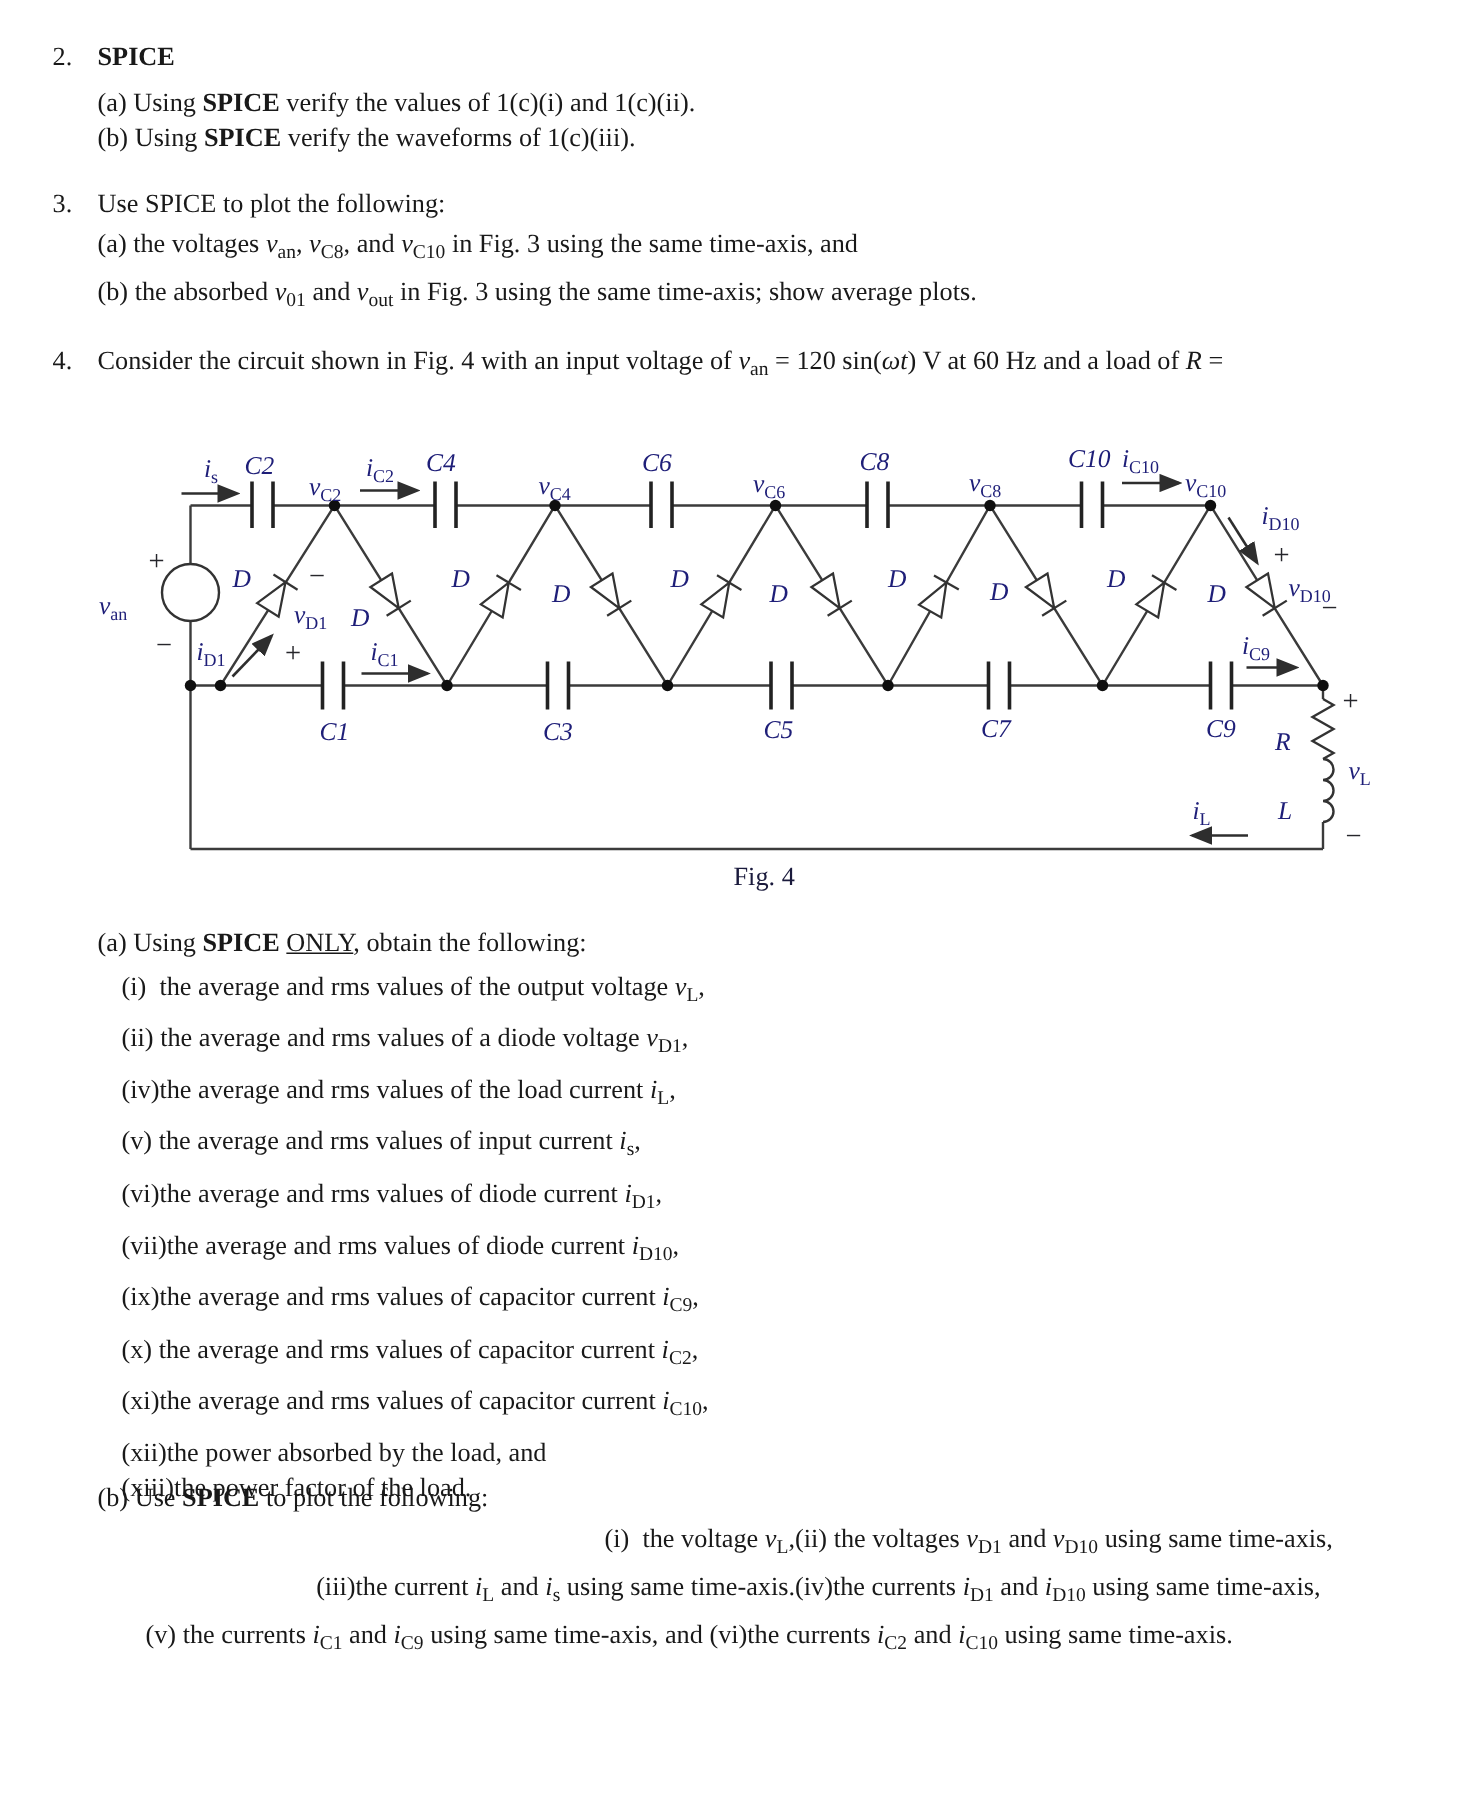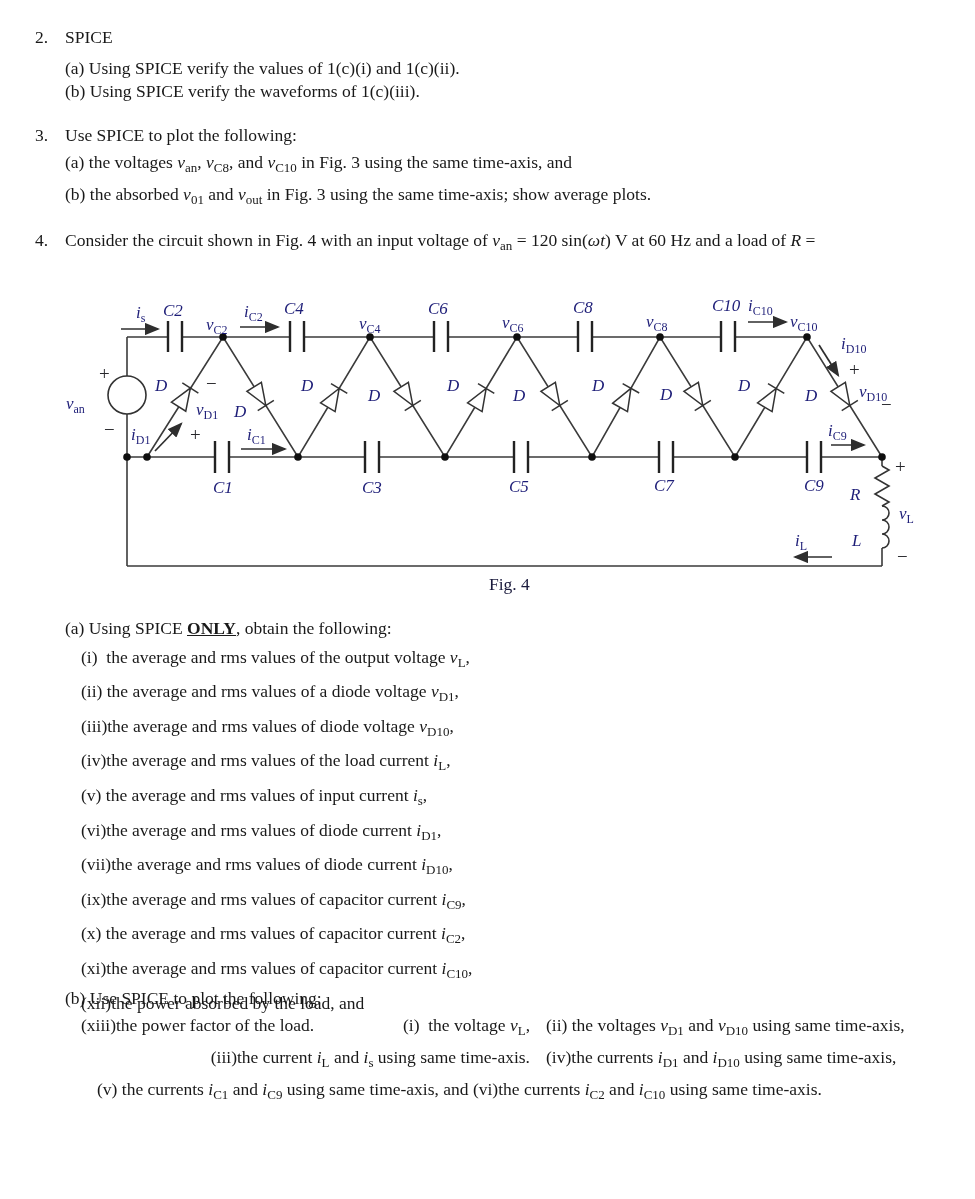--- a/index.html
+++ b/index.html
@@ -1,23 +1,23 @@
 <!DOCTYPE html>
 <html><head>
 <meta charset="utf-8">
 <style>
   html,body{margin:0;padding:0;background:#ffffff;}
   .page{position:relative;width:975px;height:1199px;background:#fff;overflow:hidden;
         font-family:"Liberation Serif","DejaVu Serif",serif;font-size:17.5px;color:#191919;}
   .sec{position:absolute;}
   .line{position:relative;white-space:pre-wrap;line-height:27px;}
   .num{position:absolute;left:-30px;top:0;}
-  .b{font-weight:normal;}
+  .b{font-weight:bold;}
   .it{font-style:italic;}
-  .bu{font-weight:bold;text-decoration:underline;margin-top:40px;}
+  .bu{font-weight:normal;text-decoration:underline;margin-top:40px;}
   .sub{font-size:13px;vertical-align:-4px;}
   
   #item2{left:65px;top:26px;}
   #item2 .line{line-height:23px;}
   #item2 .line:nth-child(2){margin-top:8px;}
   
   #item3{left:65px;top:122px;}
   #item3 .line{line-height:27px;}
   
   #item4{left:65px;top:223px;}
@@ -25,21 +25,21 @@
   
   #partA{left:65px;top:614px;}
   #partA .line{line-height:28.6px;}
   #partA .line:not(:first-child){margin-left:16px;}
   #partA .line:last-child{margin-top:-6px;}
   
   #partB{left:65px;top:985px;}
   #partB .line{line-height:27px;}
   #partB .line:not(:first-child){margin-left:32px;}
   .col0{display:inline-block;width:433px;vertical-align:top;text-align:right;}
-  .col1{display:inline-block;vertical-align:top;margin-left:16px;}
+  .col1{display:inline-block;vertical-align:top;}
   
   #fig4{position:absolute;left:0;top:288px;}
   .wire{stroke:#3b3b3b;stroke-width:1.6;fill:none;}
   .plate{stroke:#222;stroke-width:2.4;fill:none;}
   .comp{stroke:#333;stroke-width:1.6;fill:none;}
   .dsym{stroke:#333;stroke-width:1.5;}
   .dot{fill:#0f0f0f;}
   .arr{stroke:#2e2e2e;stroke-width:1.7;fill:none;}
   .fm{font:italic 17px "Liberation Serif","DejaVu Serif",serif;fill:#1e1e78;}
   .fs{font:12px "Liberation Serif","DejaVu Serif",serif;fill:#1e1e78;}
@@ -61,21 +61,20 @@
       <div class="line"><span>(a) the voltages </span><span class="it">v</span><span class="sub">an</span><span>, </span><span class="it">v</span><span class="sub">C8</span><span>, and </span><span class="it">v</span><span class="sub">C10</span><span> in Fig. 3 using the same time-axis, and</span></div>
       <div class="line"><span>(b) the absorbed </span><span class="it">v</span><span class="sub">01</span><span> and </span><span class="it">v</span><span class="sub">out</span><span> in Fig. 3 using the same time-axis; show average plots.</span></div>
     </div>
   <div id="item4" class="sec">
       <div class="line"><span class="num">4.</span><span>Consider the circuit shown in Fig. 4 with an input voltage of </span><span class="it">v</span><span class="sub">an</span><span> = 120 sin(</span><span class="it">ωt</span><span>) V at 60 Hz and a load of </span><span class="it">R</span><span> =</span></div>
     </div>
   <div id="partA" class="sec">
       <div class="line"><span>(a) Using </span><span class="b">SPICE</span><span> </span><span class="b bu">ONLY</span><span>, obtain the following:</span></div>
       <div class="line"><span>(i)  the average and rms values of the output voltage </span><span class="it">v</span><span class="sub">L</span><span>,</span></div>
       <div class="line"><span>(ii) the average and rms values of a diode voltage </span><span class="it">v</span><span class="sub">D1</span><span>,</span></div>
-      <div class="line"><span>(iii)the average and rms values of diode voltage </span><span class="it">v</span><span class="sub">D10</span><span>,</span></div>
       <div class="line"><span>(iv)the average and rms values of the load current </span><span class="it">i</span><span class="sub">L</span><span>,</span></div>
       <div class="line"><span>(v) the average and rms values of input current </span><span class="it">i</span><span class="sub">s</span><span>,</span></div>
       <div class="line"><span>(vi)the average and rms values of diode current </span><span class="it">i</span><span class="sub">D1</span><span>,</span></div>
       <div class="line"><span>(vii)the average and rms values of diode current </span><span class="it">i</span><span class="sub">D10</span><span>,</span></div>
       <div class="line"><span>(ix)the average and rms values of capacitor current </span><span class="it">i</span><span class="sub">C9</span><span>,</span></div>
       <div class="line"><span>(x) the average and rms values of capacitor current </span><span class="it">i</span><span class="sub">C2</span><span>,</span></div>
       <div class="line"><span>(xi)the average and rms values of capacitor current </span><span class="it">i</span><span class="sub">C10</span><span>,</span></div>
       <div class="line"><span>(xii)the power absorbed by the load, and</span></div>
       <div class="line"><span>(xiii)the power factor of the load.</span></div>
     </div>

